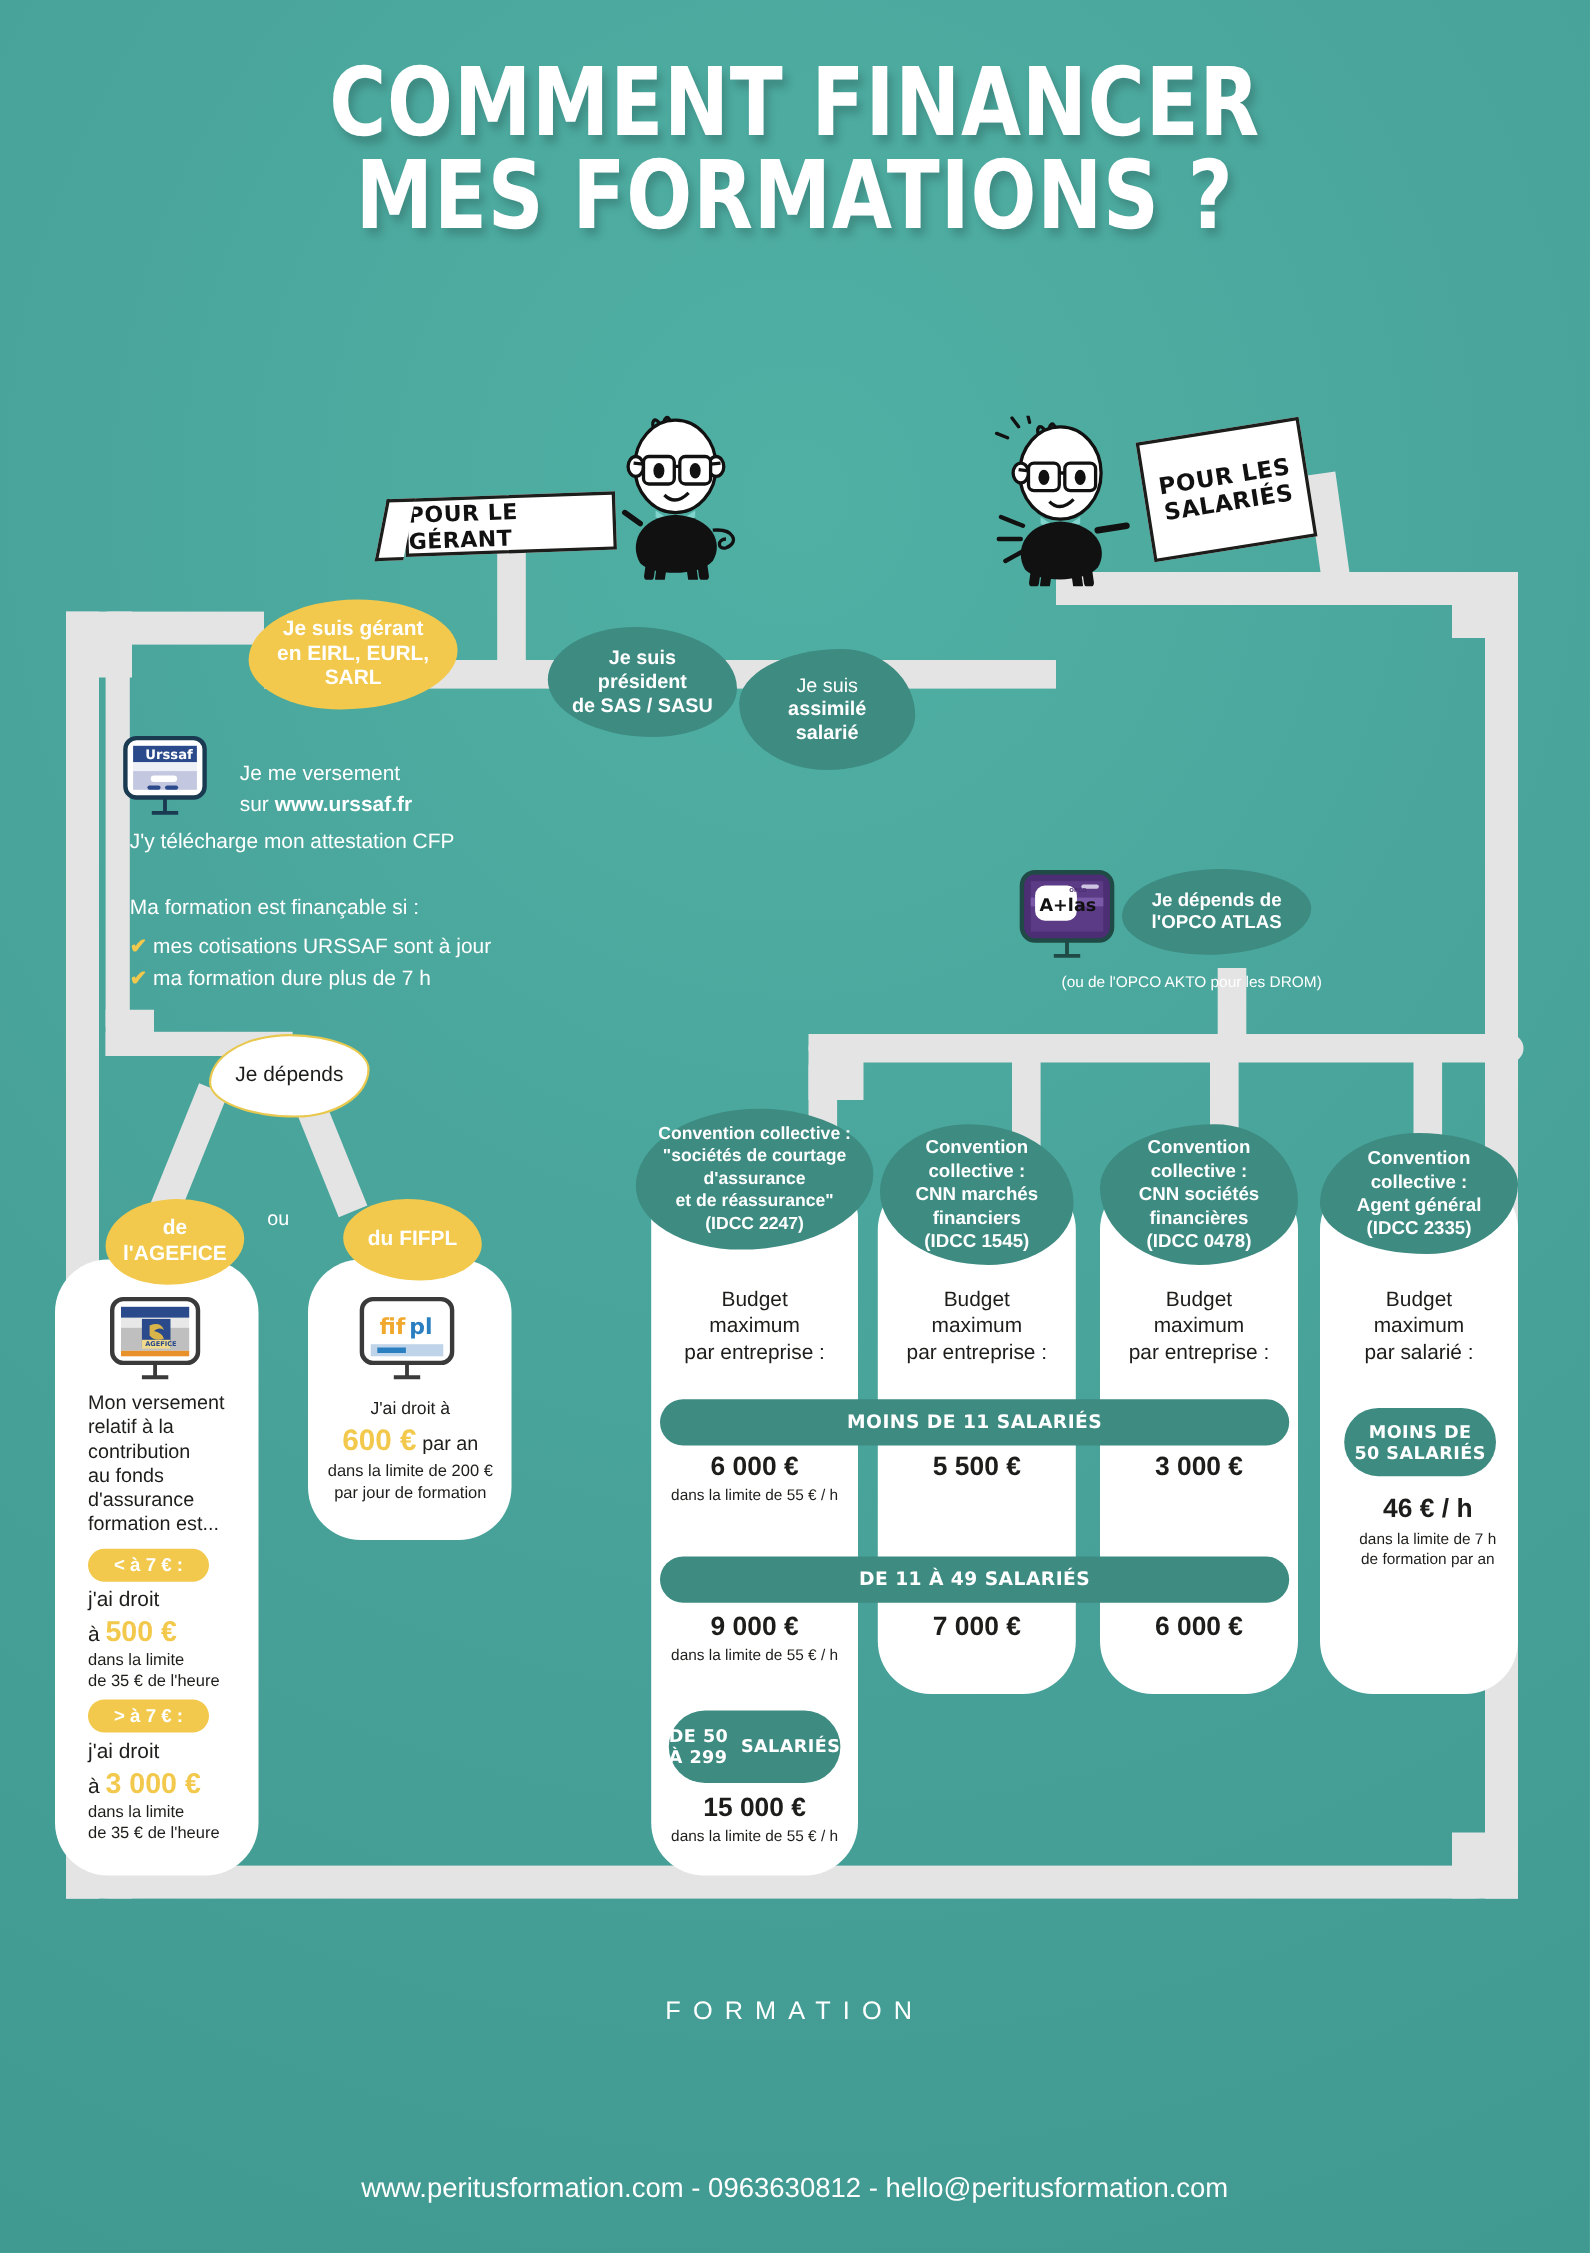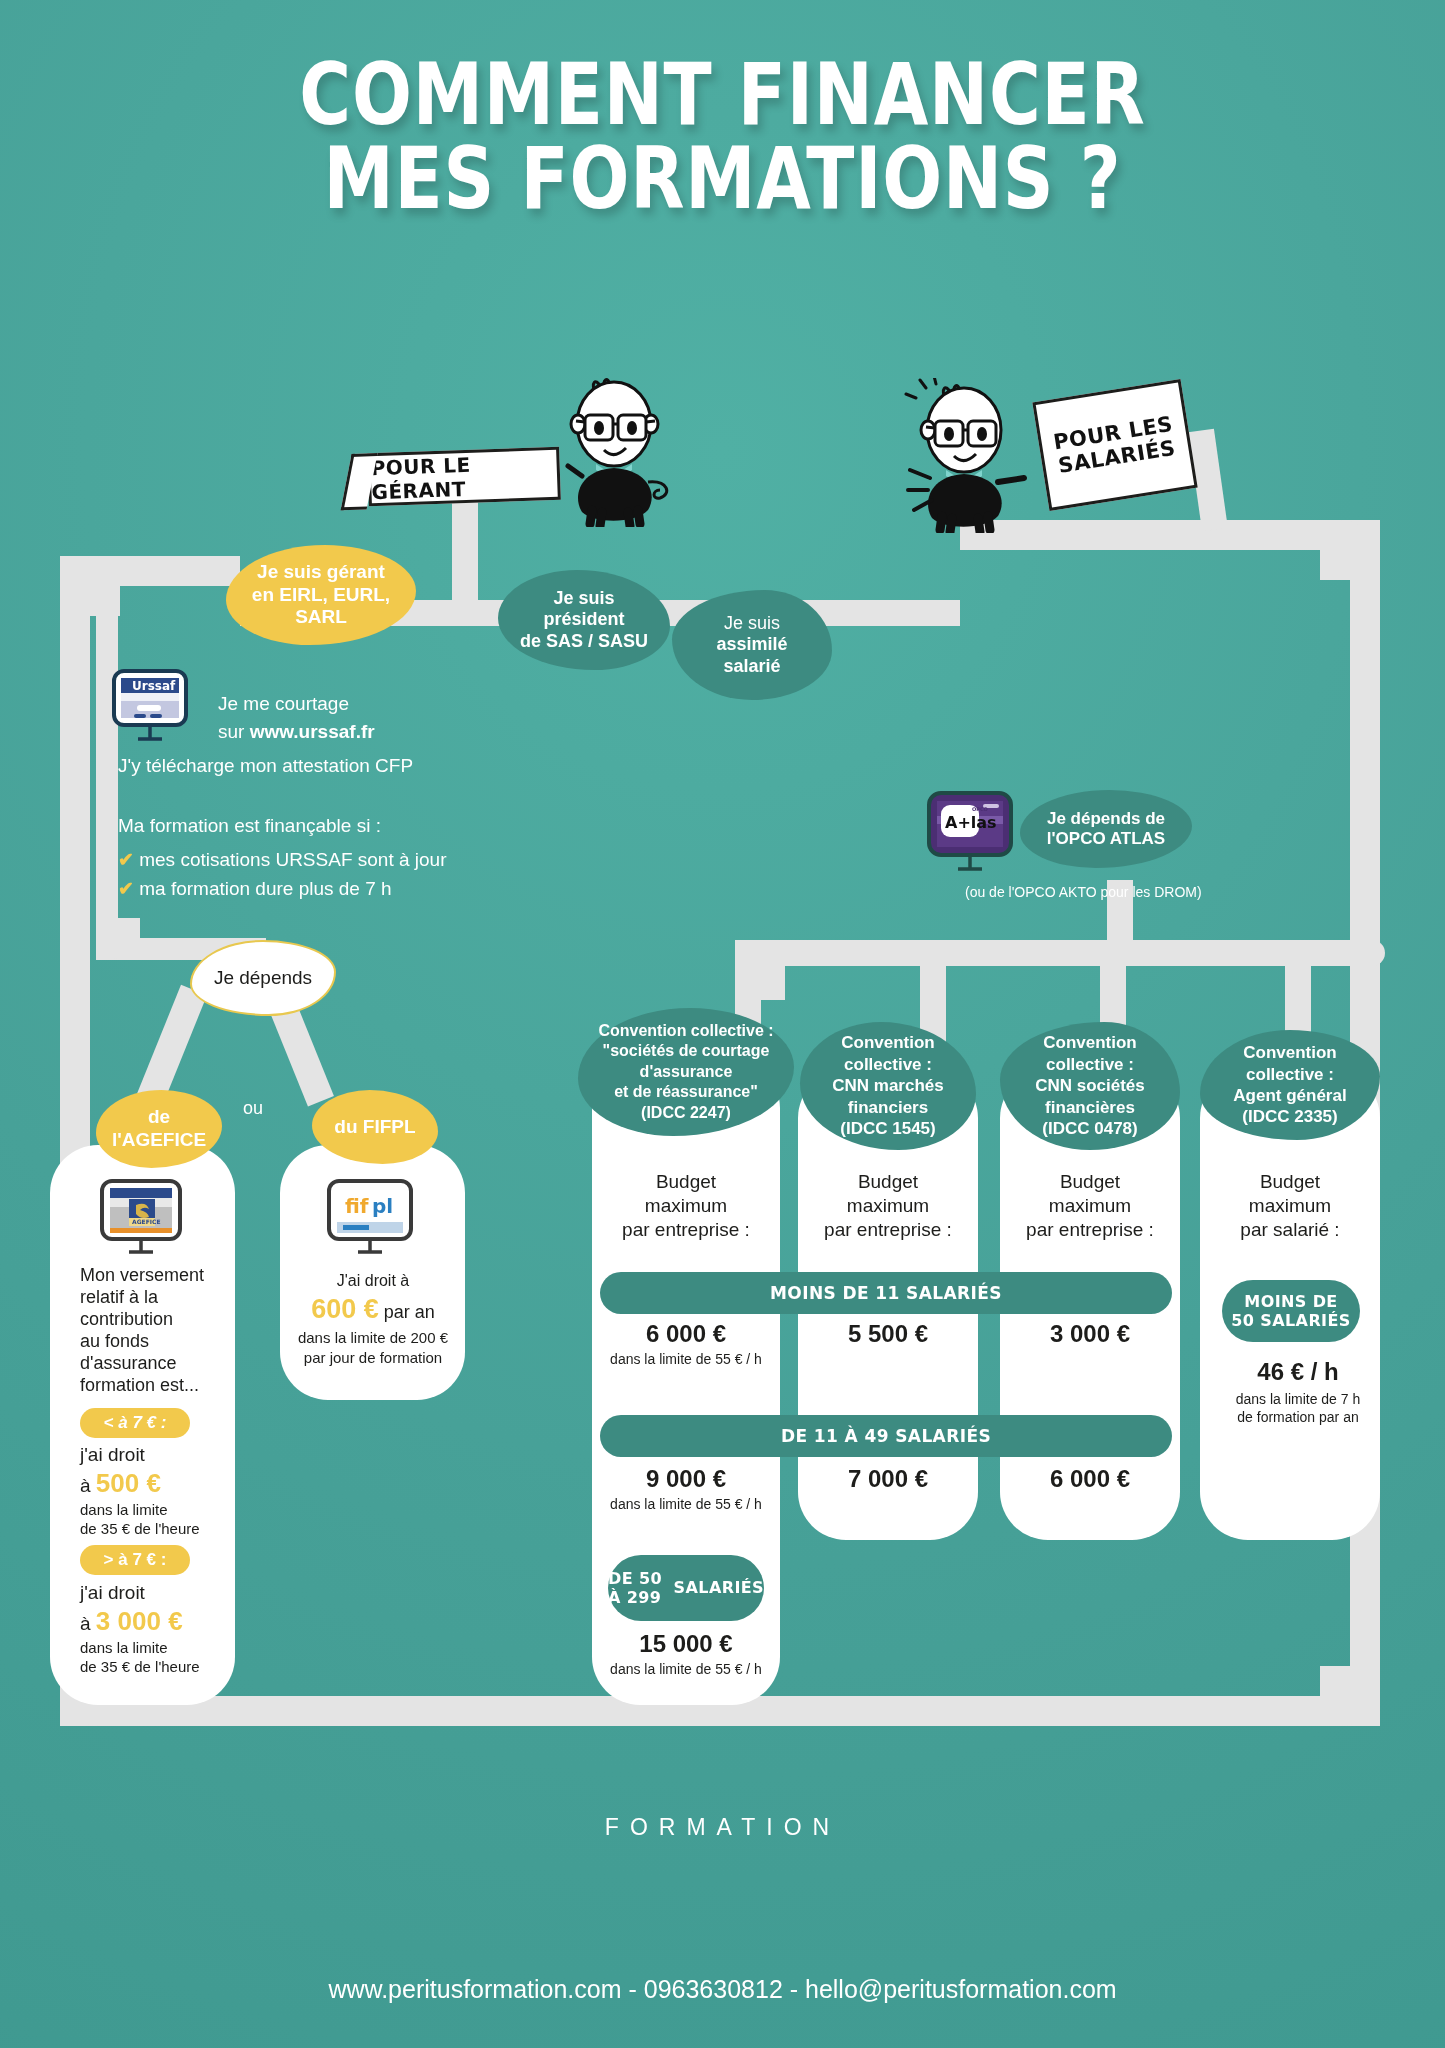--- a/index.html
+++ b/index.html
@@ -241,21 +241,21 @@
     <rect x="11" y="25" width="58" height="8" fill="#eef0f7"></rect>
     <rect x="11" y="33" width="58" height="17" fill="#c3c7e0"></rect>
     <rect x="27" y="37" width="24" height="6" rx="3" fill="#fff"></rect>
     <rect x="24" y="46" width="12" height="4" rx="2" fill="#2b4a8b"></rect>
     <rect x="40" y="46" width="12" height="4" rx="2" fill="#2b4a8b"></rect>
     <text x="22" y="22" font-family="DejaVu Sans, sans-serif" font-size="12" fill="#fff" font-weight="bold">Urssaf</text>
     <path d="M40 57 L40 70 M28 71 L52 71" stroke="#1a3a52" stroke-width="3.5" fill="none"></path>
   </svg>
 
   <div class="wtxt" style="left:218px; top:690px; font-size:19px; line-height:1.45;">
-    <div>Je me courtage</div>
+    <div>Je me versement</div>
     <div>
       <span>sur </span><span class="b">www.urssaf.fr</span>
     </div>
   </div>
 
   <div class="wtxt" style="left:118px; top:755px; font-size:19px;">J'y télécharge mon attestation CFP</div>
 
   <div class="wtxt" style="left:118px; top:815px; font-size:19px;">Ma formation est finançable si :</div>
 
   <div class="wtxt" style="left:118px; top:848px; font-size:19px;">
@@ -296,21 +296,21 @@
 
   <div style="position:absolute; left:80px; top:1265px; width:150px; font-size:18px; line-height:1.22; color:#1d1d1b;">
     <div>Mon versement</div>
     <div>relatif à la</div>
     <div>contribution</div>
     <div>au fonds</div>
     <div>d'assurance</div>
     <div>formation est...</div>
   </div>
 
-  <div class="pill-yellow" style="position:absolute; left:80px; top:1408px; width:110px; height:30px; font-size:17px;font-style:italic;">
+  <div class="pill-yellow" style="position:absolute; left:80px; top:1408px; width:110px; height:30px; font-size:17px;">
     <span>&lt; à 7 € :</span>
   </div>
   <div style="position:absolute; left:80px; top:1444px; width:150px; color:#1d1d1b;">
     <div style="font-size:19px;">j'ai droit</div>
     <div style="font-size:19px; margin-top:2px;">
       <span>à </span><span class="b yellow-txt" style="font-size:26px;">500 €</span>
     </div>
     <div style="font-size:15px; line-height:1.25; margin-top:2px;">dans la limite</div>
     <div style="font-size:15px; line-height:1.25;">de 35 € de l'heure</div>
   </div>

